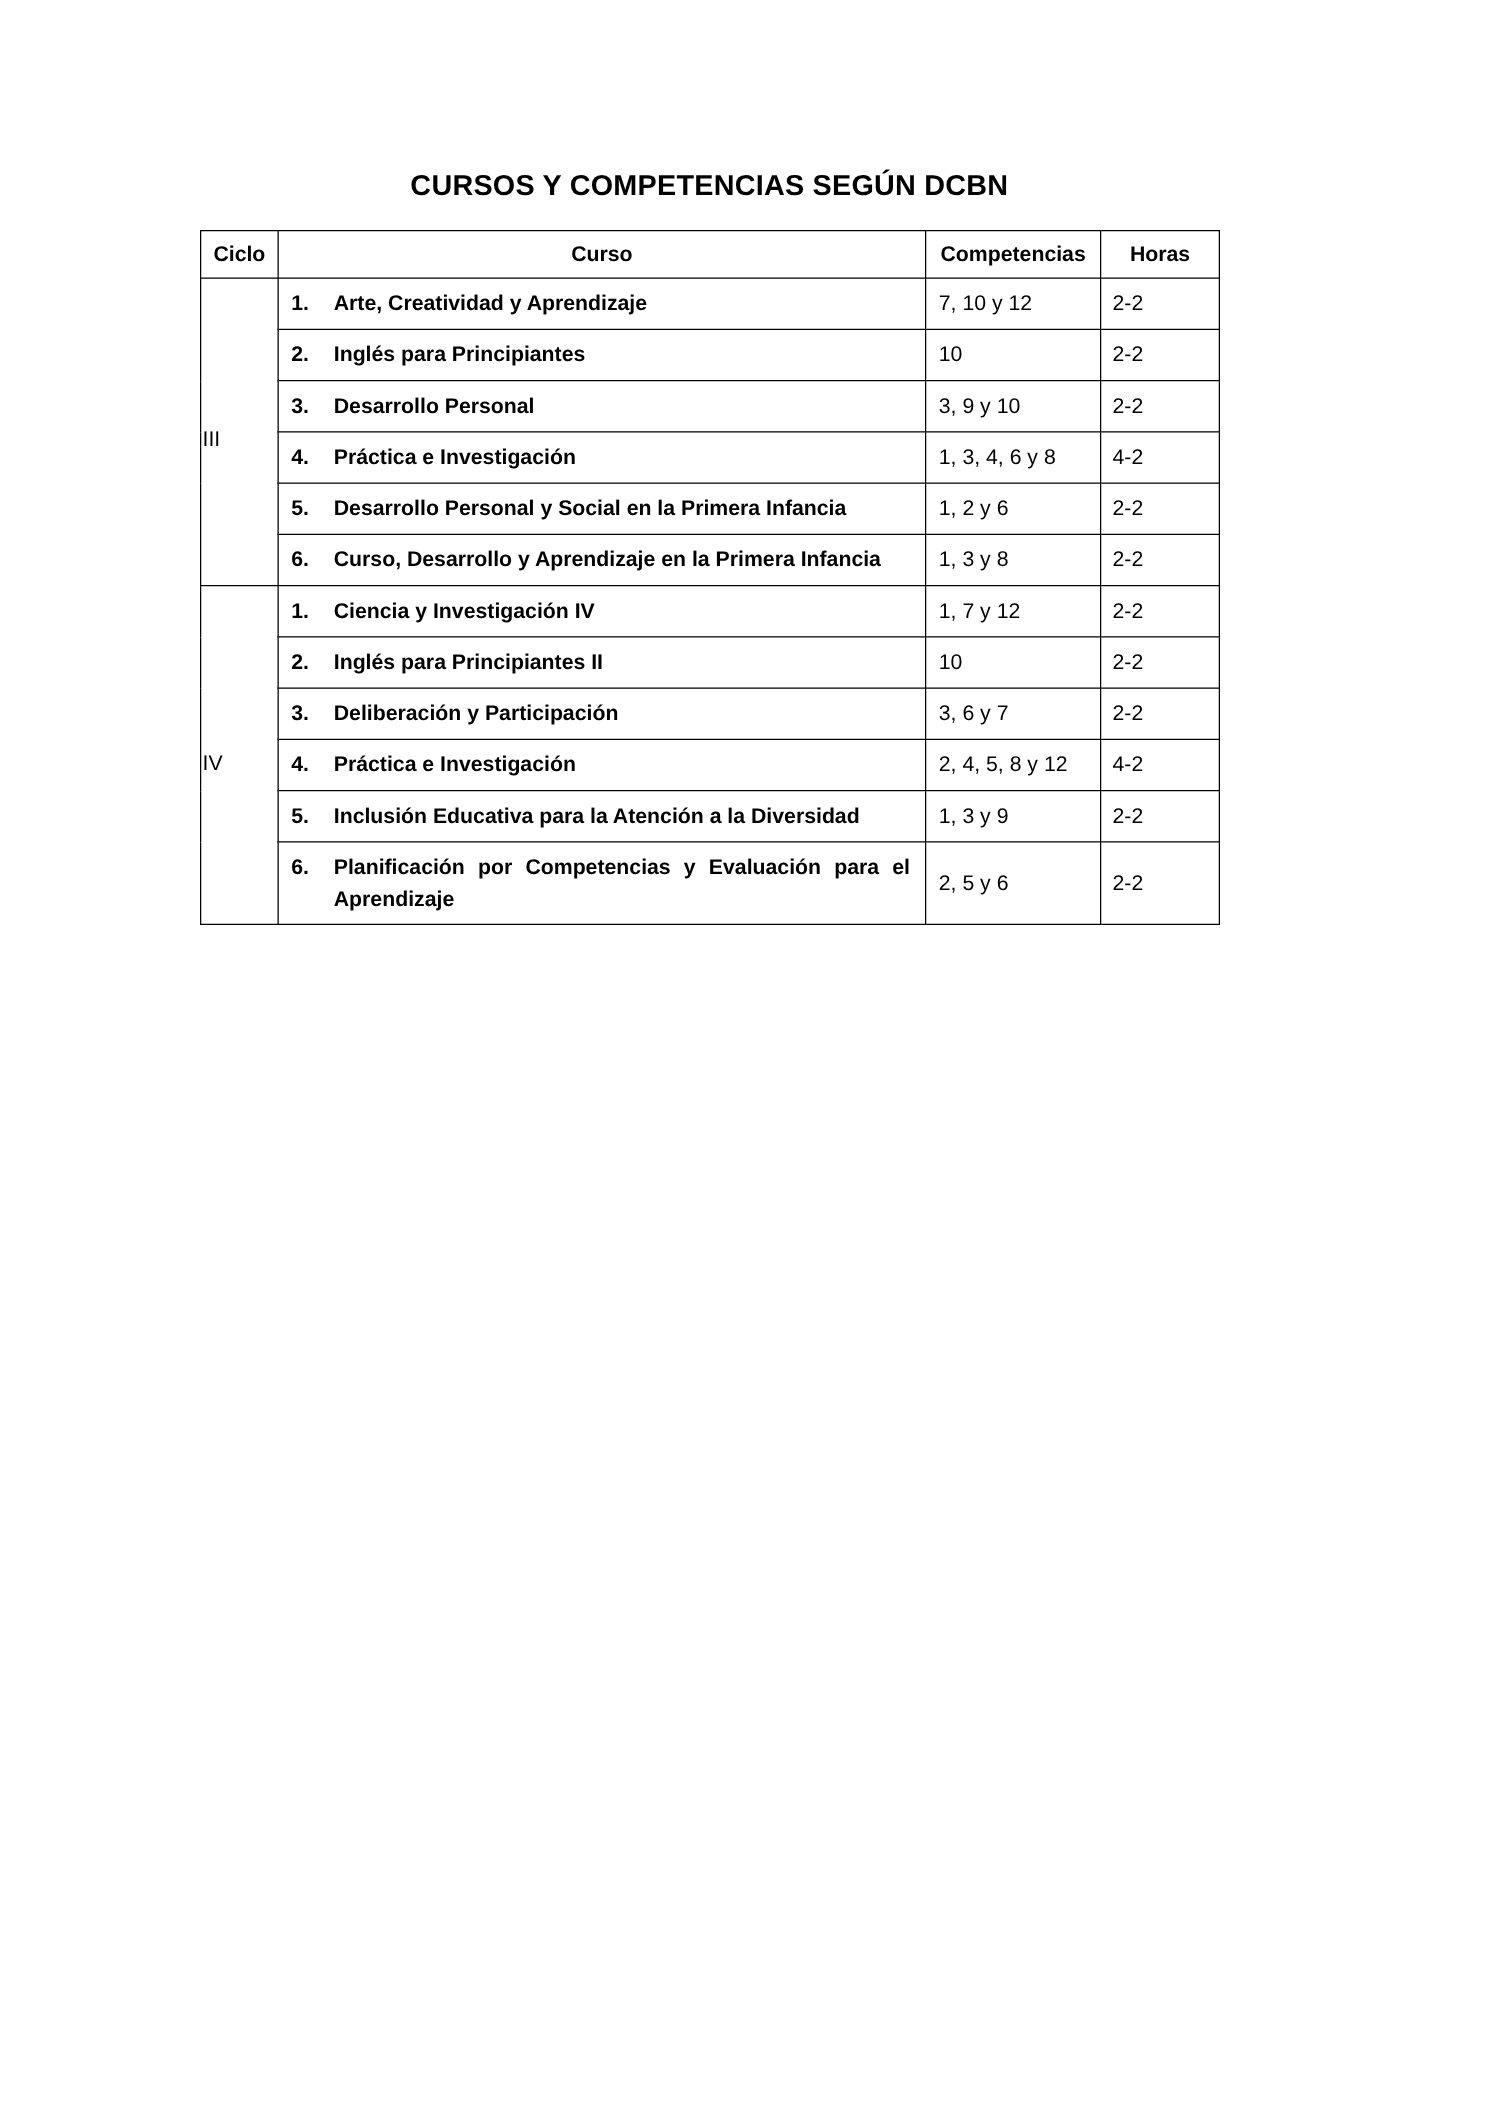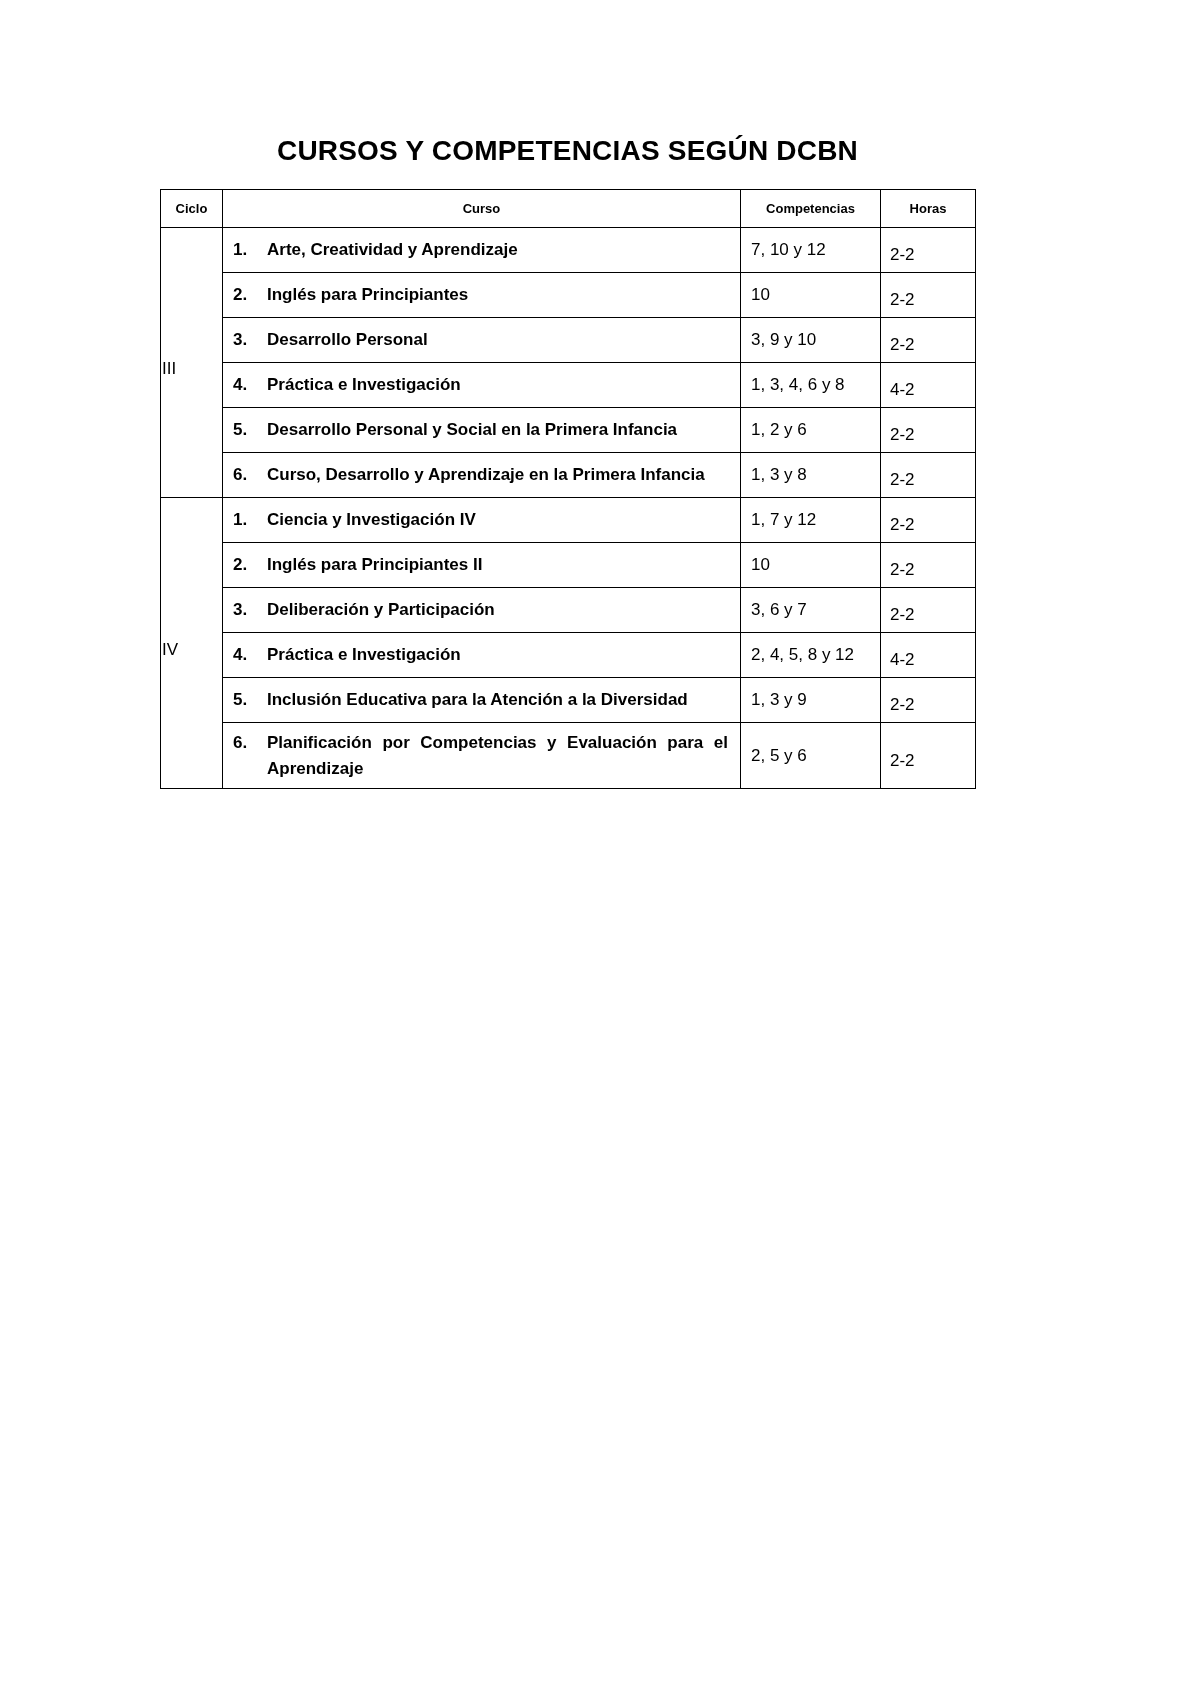--- a/index.html
+++ b/index.html
@@ -14,36 +14,36 @@
     color: #000000;
     position: relative;
   }
   .doc {
     width: 815px;
     margin: 135px 0 0 160px;
   }
   .doc-title {
     text-align: center;
     font-weight: bold;
-    font-size: 28px;
+    font-size: 23px;
     margin: 0 0 22px 0;
     letter-spacing: 0.2px;
   }
   table.courses {
     border-collapse: collapse;
     width: 100%;
     table-layout: fixed;
   }
   table.courses th,
   table.courses td {
     border: 1px solid #000000;
     box-sizing: border-box;
   }
   table.courses th {
-    font-size: 13px;
+    font-size: 17px;
     font-weight: bold;
     text-align: center;
     padding: 8px 4px;
     height: 38px;
   }
   table.courses td {
     font-size: 17px;
     vertical-align: middle;
   }
   td.ciclo-cell {
@@ -70,21 +70,21 @@
     font-weight: bold;
     flex: 1;
     text-align: justify;
   }
   td.comp-cell {
     padding: 7px 6px 7px 10px;
     font-size: 16px;
     font-weight: normal;
   }
   td.horas-cell {
-    padding: 17px 6px 7px 9px;
+    padding: 7px 6px 7px 9px;
     font-size: 16px;
     font-weight: normal;
   }
 </style>
 </head>
 <body>
 
 <div class="doc">
   <h1 class="doc-title">CURSOS Y COMPETENCIAS SEGÚN DCBN</h1>
 

